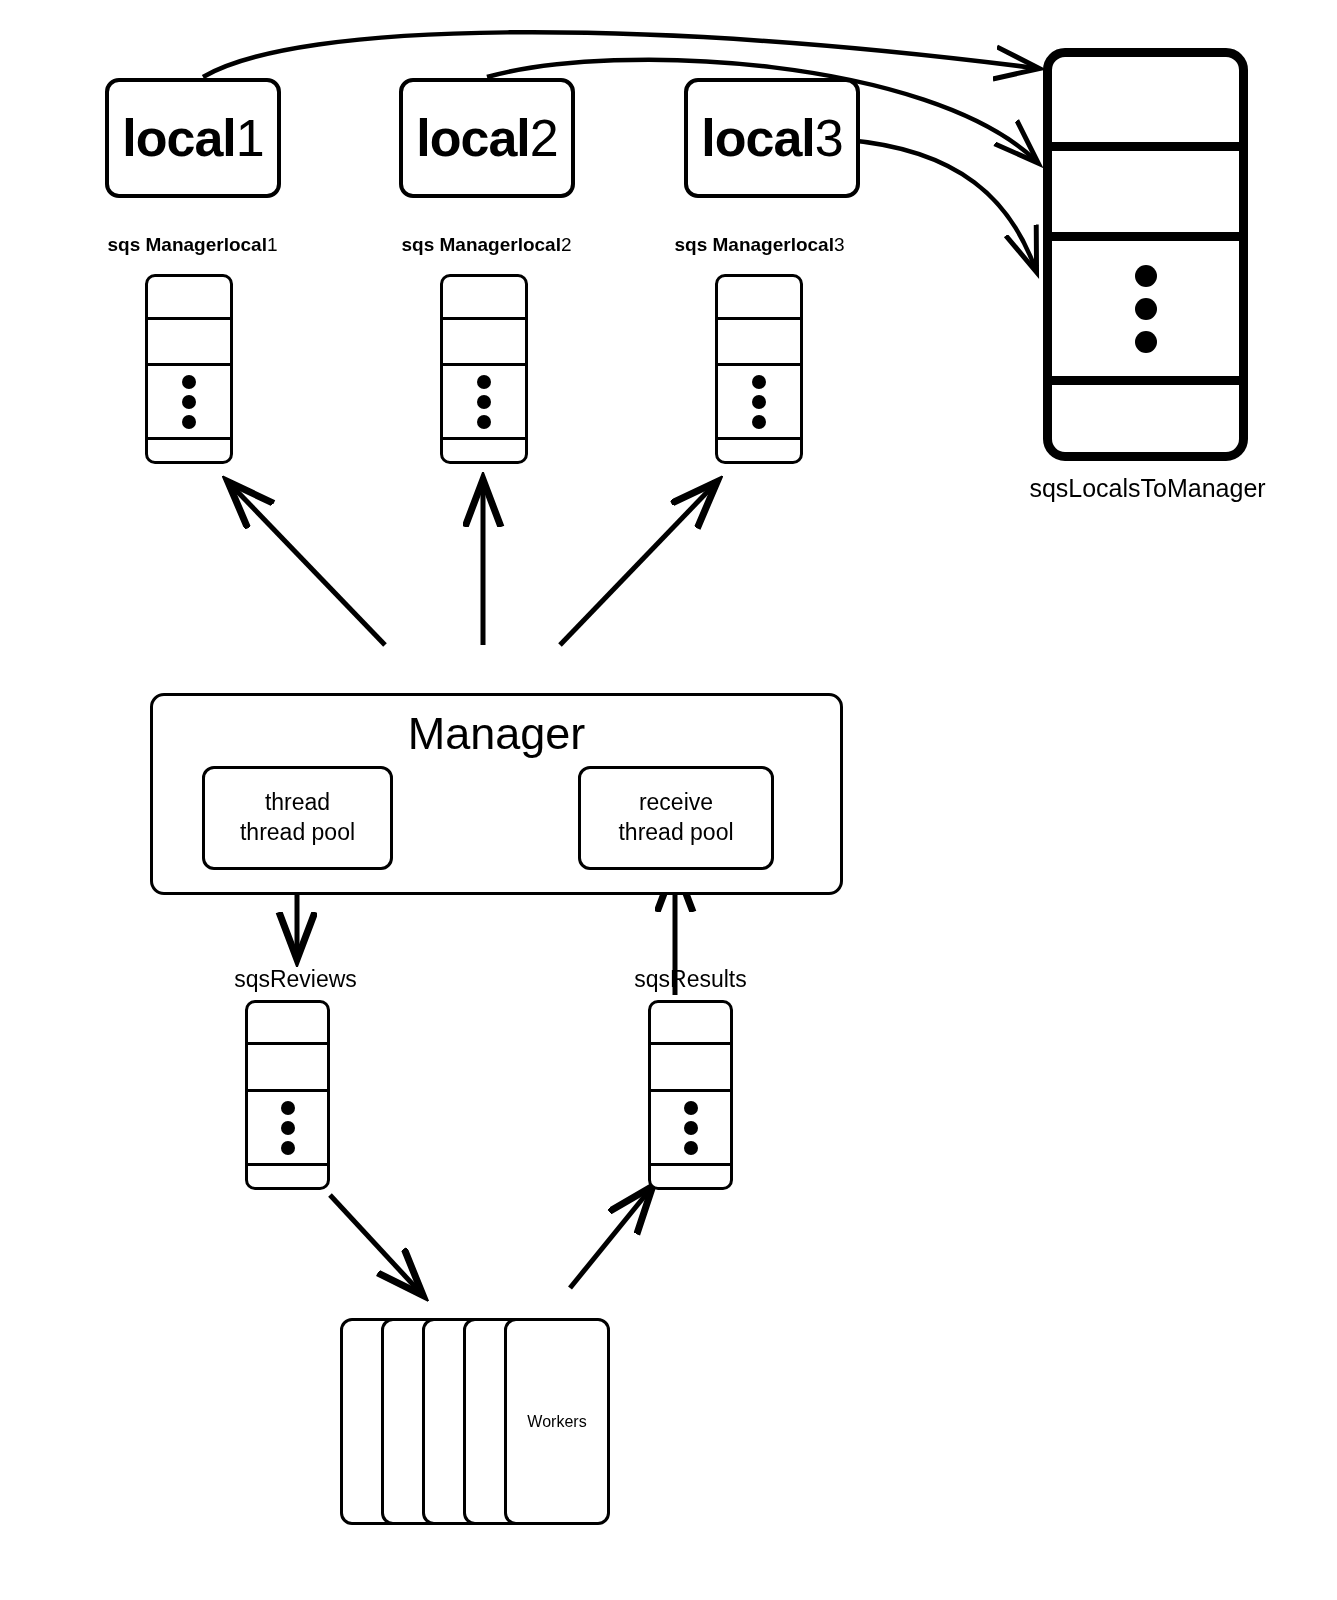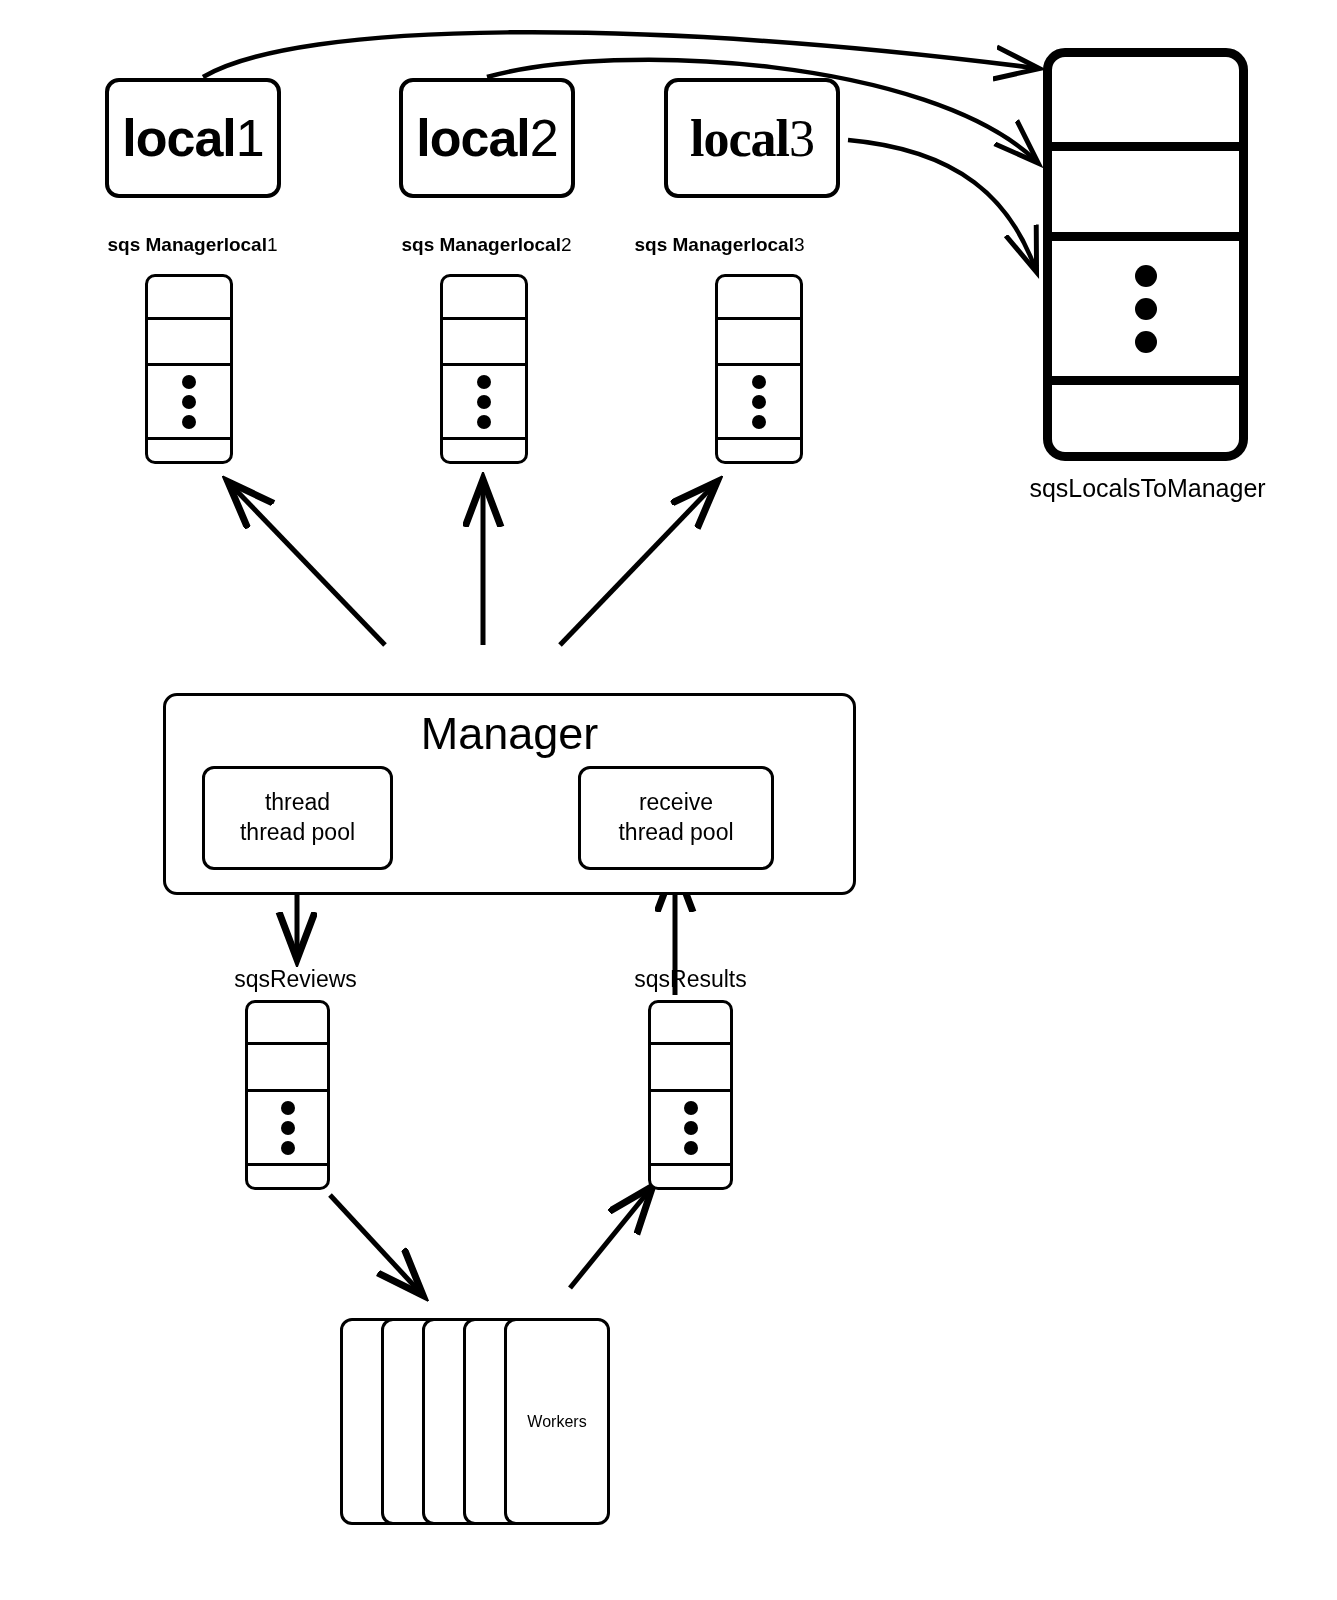--- a/index.html
+++ b/index.html
@@ -201,21 +201,21 @@
   </svg>
 
   <div class="node local-box" style="left:105px; top:78px; width:176px; height:120px;">
     <span class="local-label"><span>local</span><span class="idx">1</span></span>
   </div>
 
   <div class="node local-box" style="left:399px; top:78px; width:176px; height:120px;">
     <span class="local-label"><span>local</span><span class="idx">2</span></span>
   </div>
 
-  <div class="node local-box" style="left:664px; top:78px; width:176px; height:120px;font-family:Liberation Serif, serif;">
+  <div class="node local-box" style="left:684px; top:78px; width:176px; height:120px;">
     <span class="local-label"><span>local</span><span class="idx">3</span></span>
   </div>
 
   <div class="queue-label" style="left:105px; top:234px; width:175px;"><span>sqs Managerlocal</span><span class="idx">1</span></div>
   <div class="queue" style="left:145px; top:274px; width:88px; height:190px;">
     <div class="cell" style="height:43px;"></div>
     <div class="cell" style="height:46px;"></div>
     <div class="cell" style="height:74px;">
       <span class="dots">
           <i></i>
@@ -233,21 +233,21 @@
     <div class="cell" style="height:74px;">
       <span class="dots">
           <i></i>
           <i></i>
           <i></i>
         </span>
     </div>
     <div class="cell" style="height:21px;"></div>
   </div>
 
-  <div class="queue-label" style="left:632px; top:234px; width:175px;"><span>sqs Managerlocal</span><span class="idx">3</span></div>
+  <div class="queue-label" style="left:672px; top:234px; width:175px;"><span>sqs Managerlocal</span><span class="idx">3</span></div>
   <div class="queue" style="left:715px; top:274px; width:88px; height:190px;">
     <div class="cell" style="height:43px;"></div>
     <div class="cell" style="height:46px;"></div>
     <div class="cell" style="height:74px;">
       <span class="dots">
           <i></i>
           <i></i>
           <i></i>
         </span>
     </div>
@@ -261,21 +261,21 @@
       <span class="dots">
           <i></i>
           <i></i>
           <i></i>
         </span>
     </div>
     <div class="cell" style="height:67px;"></div>
   </div>
   <div class="queue-label plain" style="left:1005px; top:474px; width:285px;">sqsLocalsToManager</div>
 
-  <div class="node manager-box" style="left:150px; top:693px; width:693px; height:202px;margin-left:13px;">
+  <div class="node manager-box" style="left:150px; top:693px; width:693px; height:202px;">
     <div class="manager-title">Manager</div>
   </div>
 
   <div class="pool-box" style="left:202px; top:766px; width:191px; height:104px;">
     <span>
       <span>thread</span><br>
       <span>thread pool</span>
     </span>
   </div>
 

